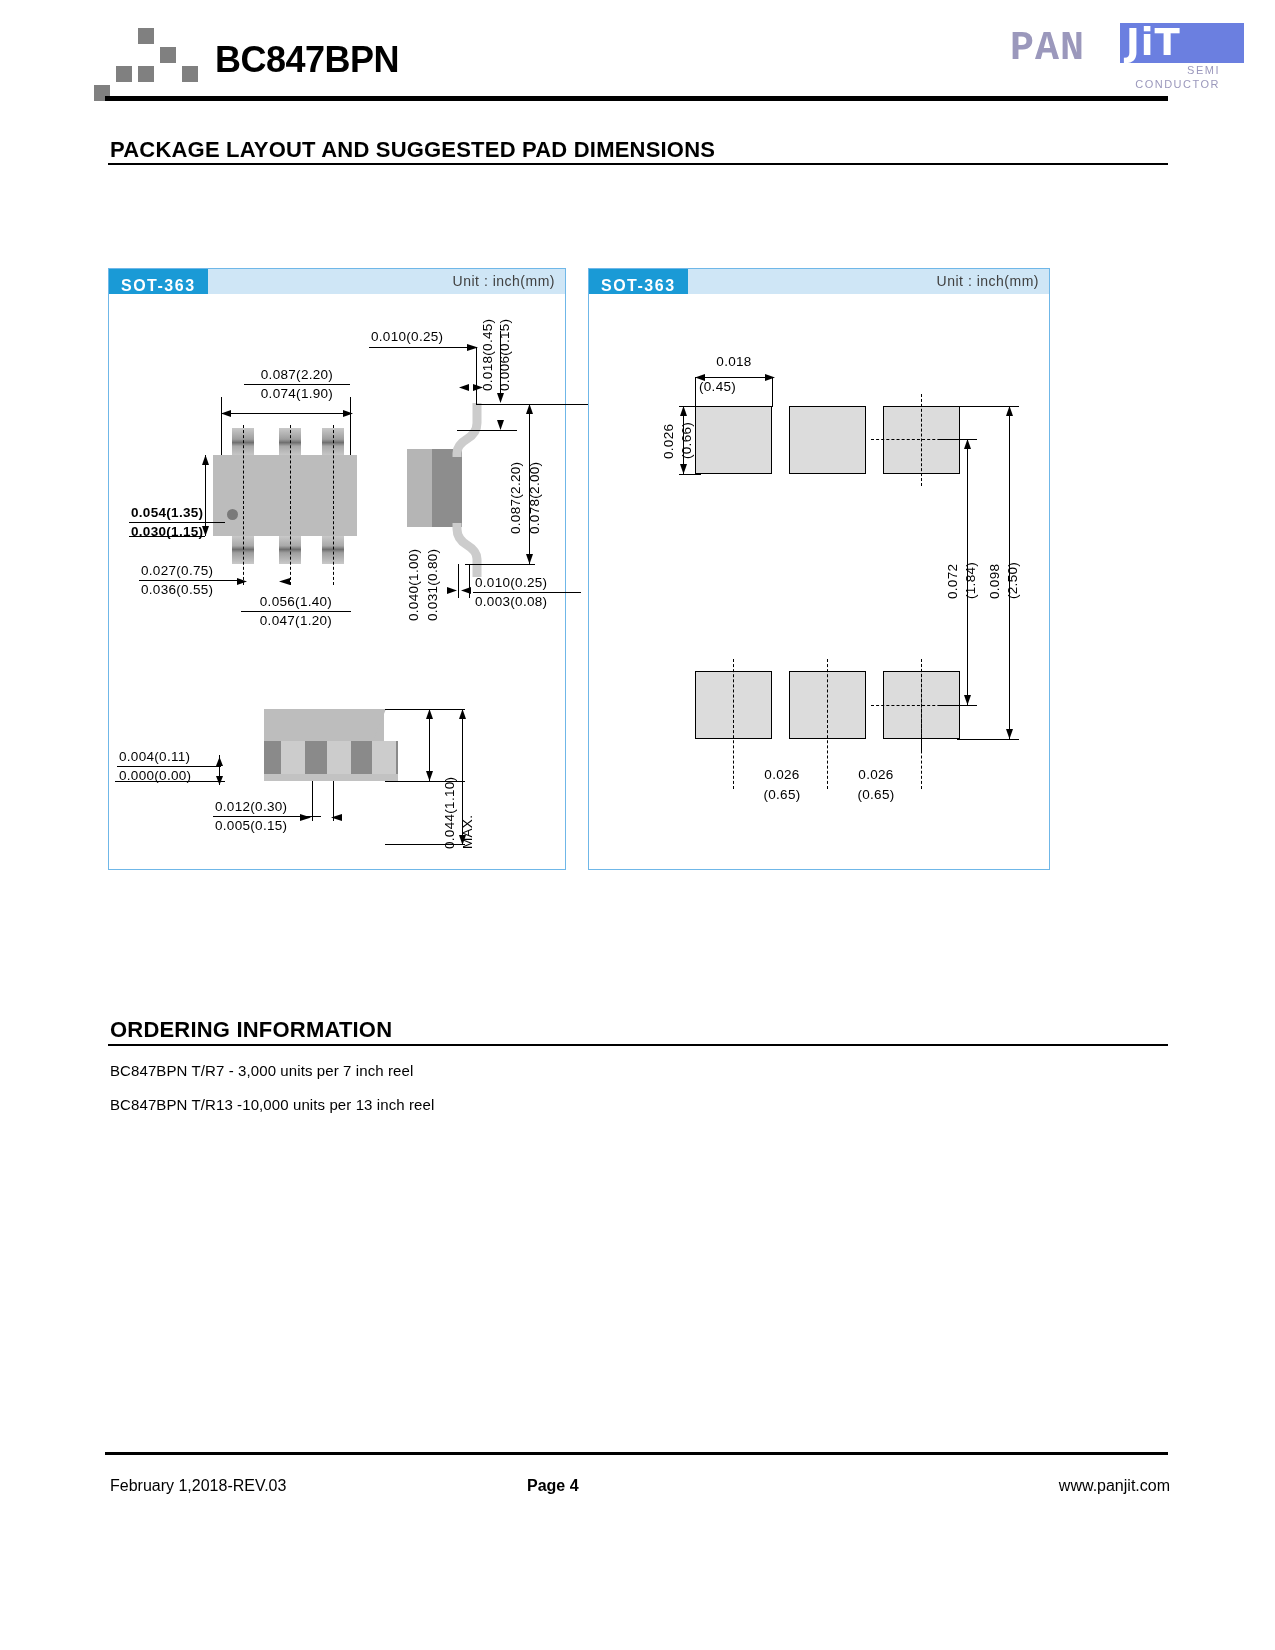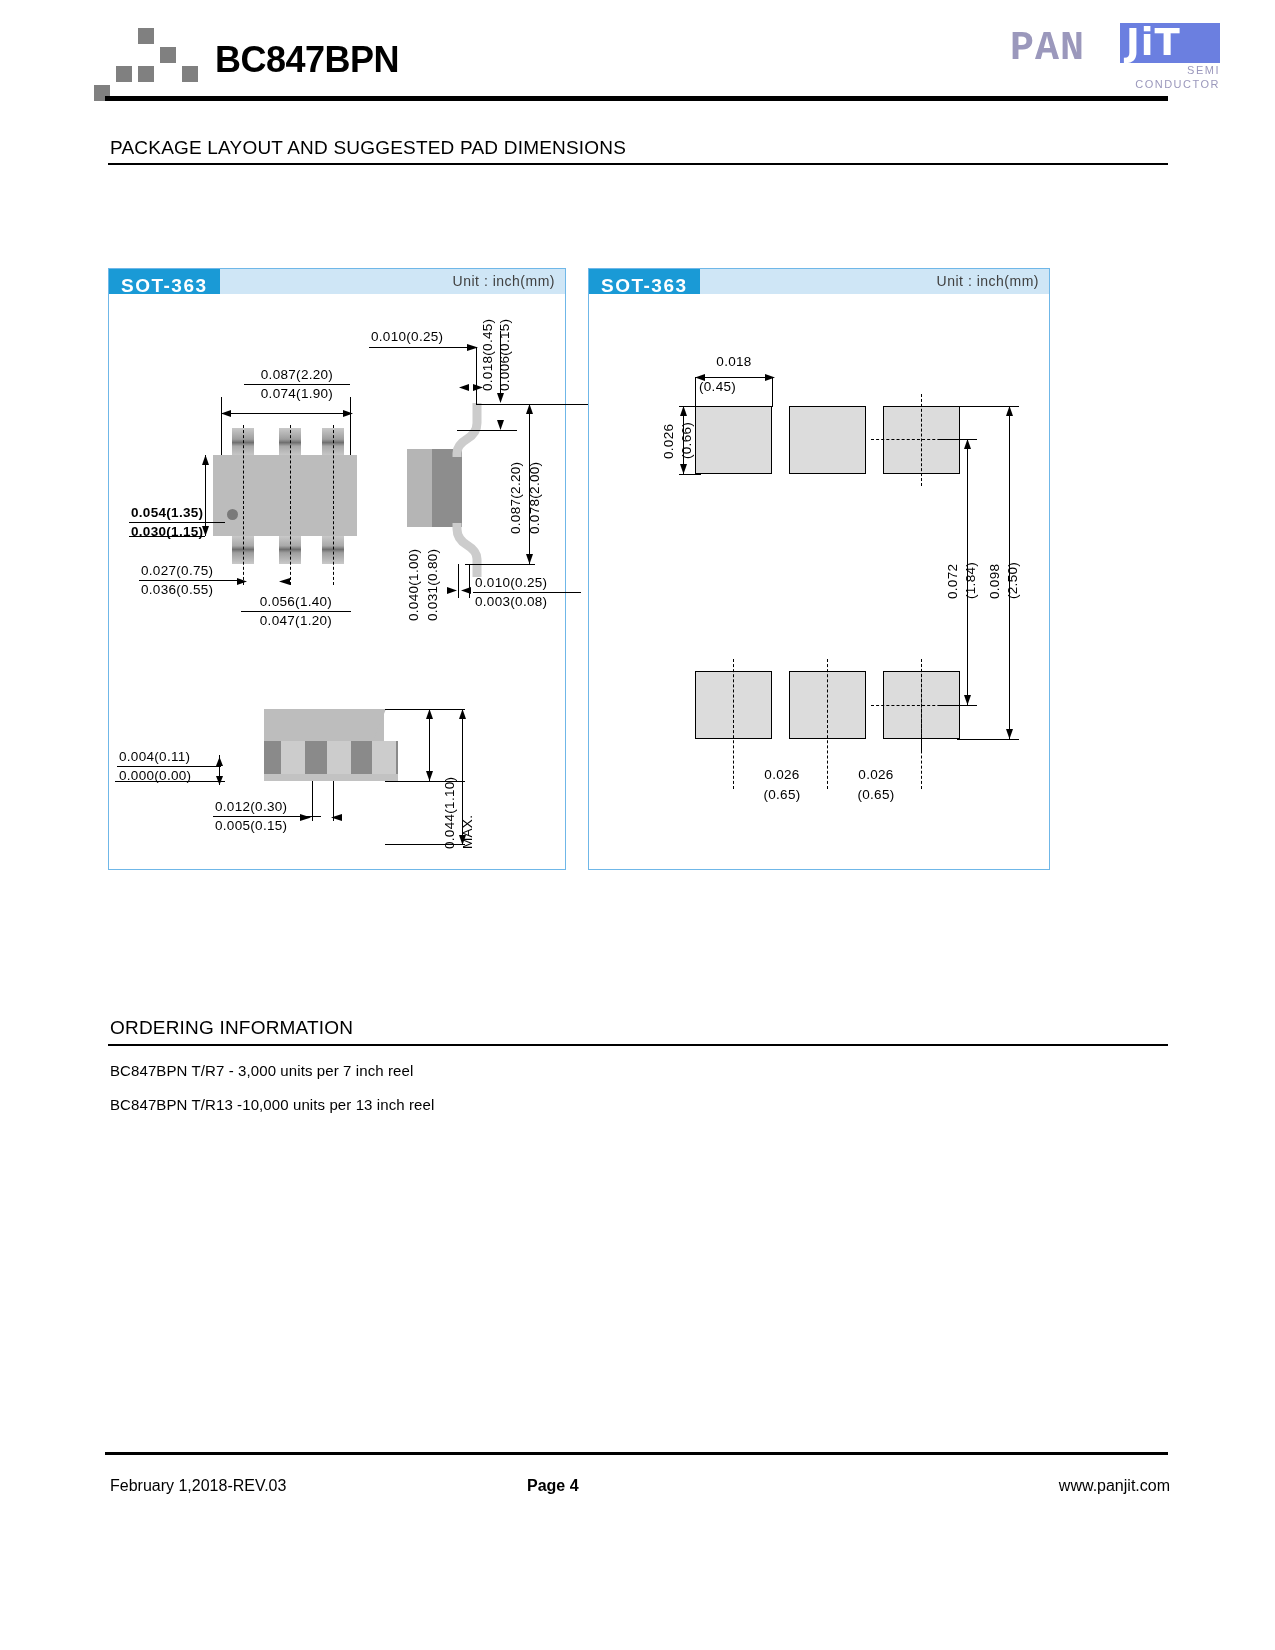--- a/index.html
+++ b/index.html
@@ -58,21 +58,21 @@
     left: 0px; top: 8px;
     font-size: 40px;
     font-weight: bold;
     letter-spacing: 1px;
     color: #9b98bc;
     font-family: Liberation Mono, monospace;
   }
   #brand-jit-box {
     position: absolute;
     left: 110px; top: 5px;
-    width: 100px; height: 40px;
+    width: 124px; height: 40px;
     background: #6b7fe0;
   }
   #brand-jit {
     position: absolute;
     left: 6px; top: 0px;
     font-size: 37px;
     font-weight: bold;
     color: #ffffff;
     letter-spacing: 1px;
     font-family: "DejaVu Sans", sans-serif;
@@ -95,22 +95,22 @@
   #header-rule {
     position: absolute;
     left: 105px; top: 96px;
     width: 1063px; height: 5px;
     background: #000000;
   }
 
   
   .section-title {
     position: absolute;
-    font-size: 19px;
-    font-weight: normal;
+    font-size: 22px;
+    font-weight: bold;
     letter-spacing: 0.2px;
   }
   .section-rule {
     position: absolute;
     background: #000;
     height: 2px;
   }
 
   
   .panel {
@@ -123,21 +123,21 @@
     position: absolute;
     left: 0; top: 0;
     height: 25px;
     box-sizing: border-box;
     display: flex;
     align-items: center;
   }
   .panel-head .tag {
     background: #1a9ad6;
     color: #ffffff;
-    font-size: 19px;
+    font-size: 16px;
     font-weight: bold;
     letter-spacing: 1.5px;
     height: 25px;
     line-height: 25px;
     padding: 4px 12px;
     box-sizing: border-box;
   }
   .panel-head .bar {
     background: #cfe6f6;
     flex: 1 1 auto;

